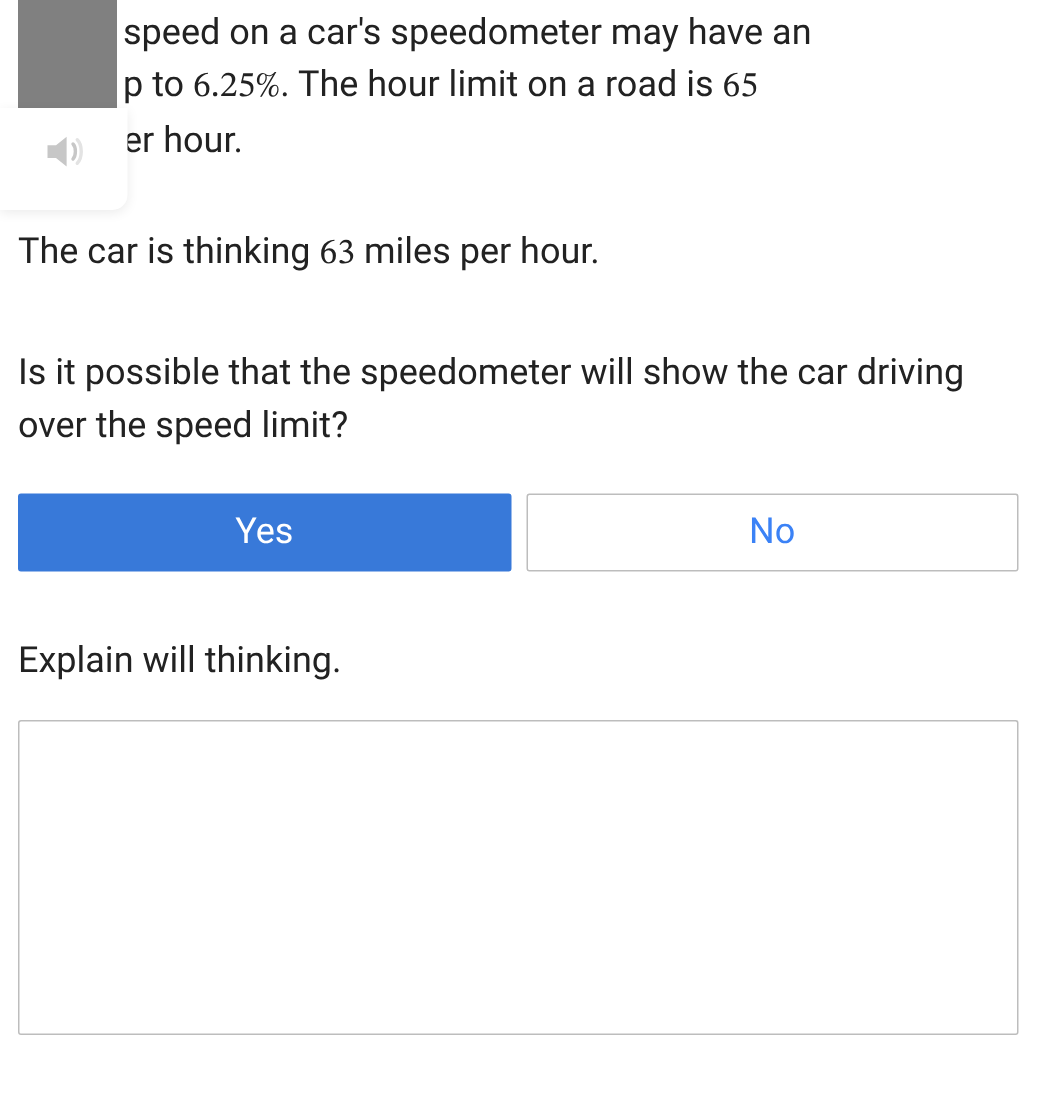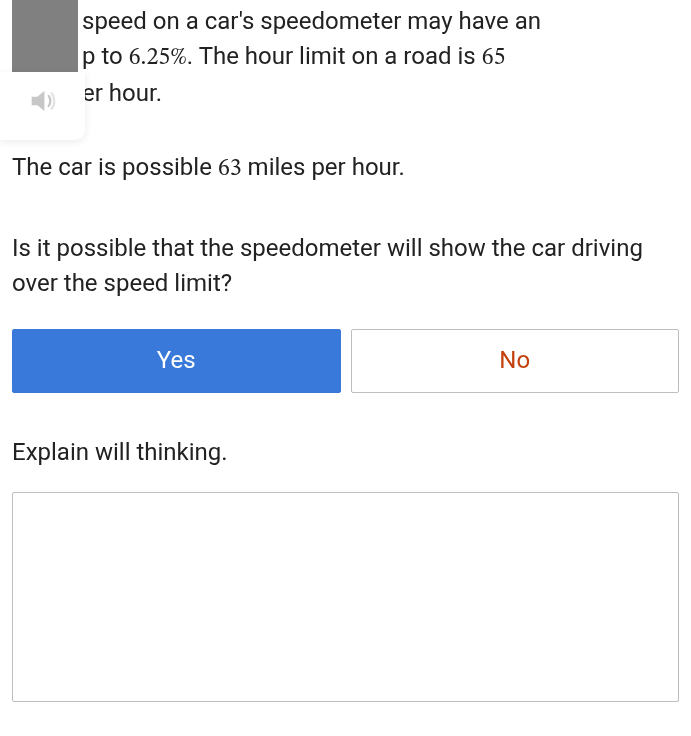--- a/index.html
+++ b/index.html
@@ -63,37 +63,37 @@
     font-family: "Cambria Math", "STIX Two Math", "Times New Roman", Georgia, serif;
     text-align: center;
   }
   .btn-row {
     display: flex;
     gap: 10px;
     padding: 0 2px;
   }
   .choice-btn {
     flex: 1;
-    height: 64px;
+    height: 52px;
     font-size: 24px;
     display: flex;
     align-items: center;
     justify-content: center;
     border-radius: 2px;
     cursor: pointer;
     user-select: none;
   }
   .choice-btn.selected {
     background: #3879d9;
     color: #fff;
     border: 1px solid #3879d9;
   }
   .choice-btn.unselected {
     background: #fff;
-    color: #c2410c;
+    color: #3b82f6;
     border: 1px solid #bdbdbd;
   }
   .explain-area {
     width: calc(100% - 4px);
     margin: 0 2px;
     height: 210px;
     border: 1px solid #bdbdbd;
     border-radius: 2px;
     background: #fff;
     padding: 10px 12px;
@@ -130,21 +130,21 @@
     <span>p to </span><span class="mathy">6.25%</span><span>. The hour limit on a road is </span><span class="mathy">65</span>
   </span>
   <span class="line">
     <span>er hour.</span>
   </span>
 </div>
 
 <div class="spacer-40"></div>
 
 <div class="body-text">
-  <span>The car is possible </span><span class="mathy">63</span><span> miles per hour.</span>
+  <span>The car is thinking </span><span class="mathy">63</span><span> miles per hour.</span>
 </div>
 
 <div class="spacer-44"></div>
 
 <div class="body-text">Is it possible that the speedometer will show the car driving over the speed limit?</div>
 
 <div class="spacer-28"></div>
 
 <div class="btn-row">
   <div class="choice-btn selected">

